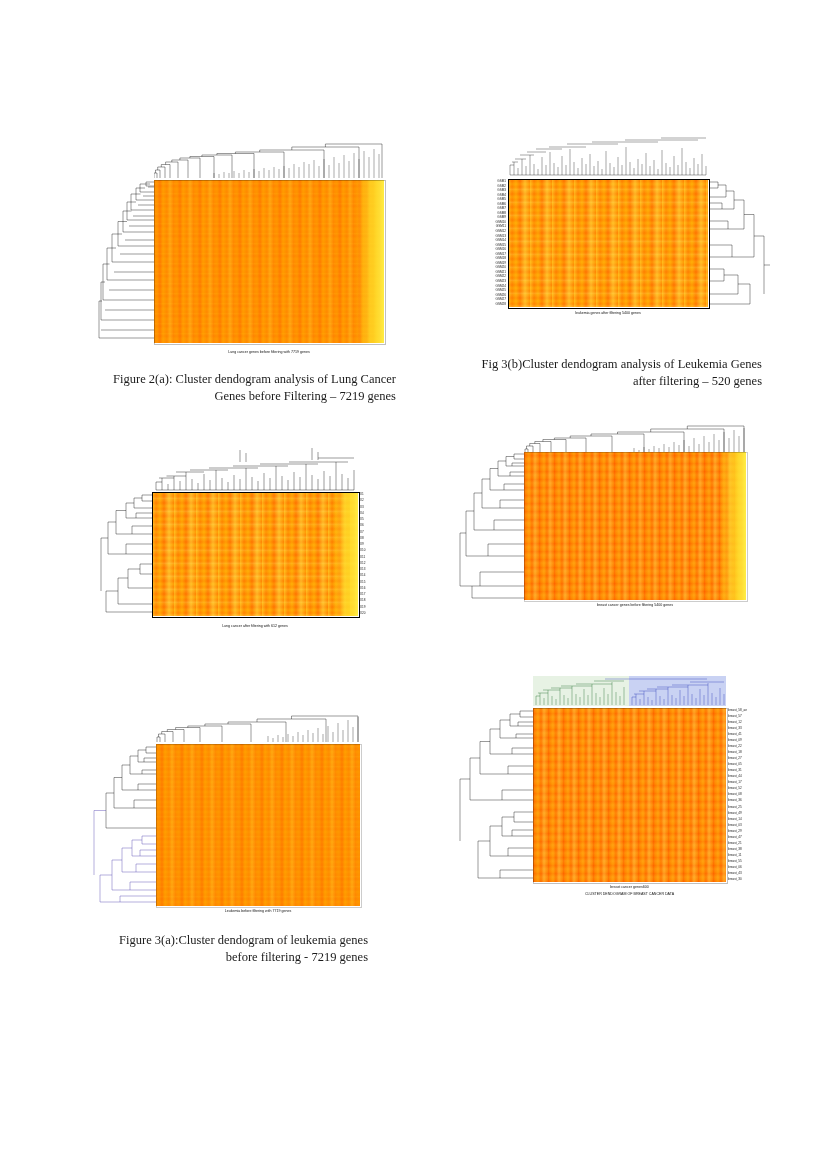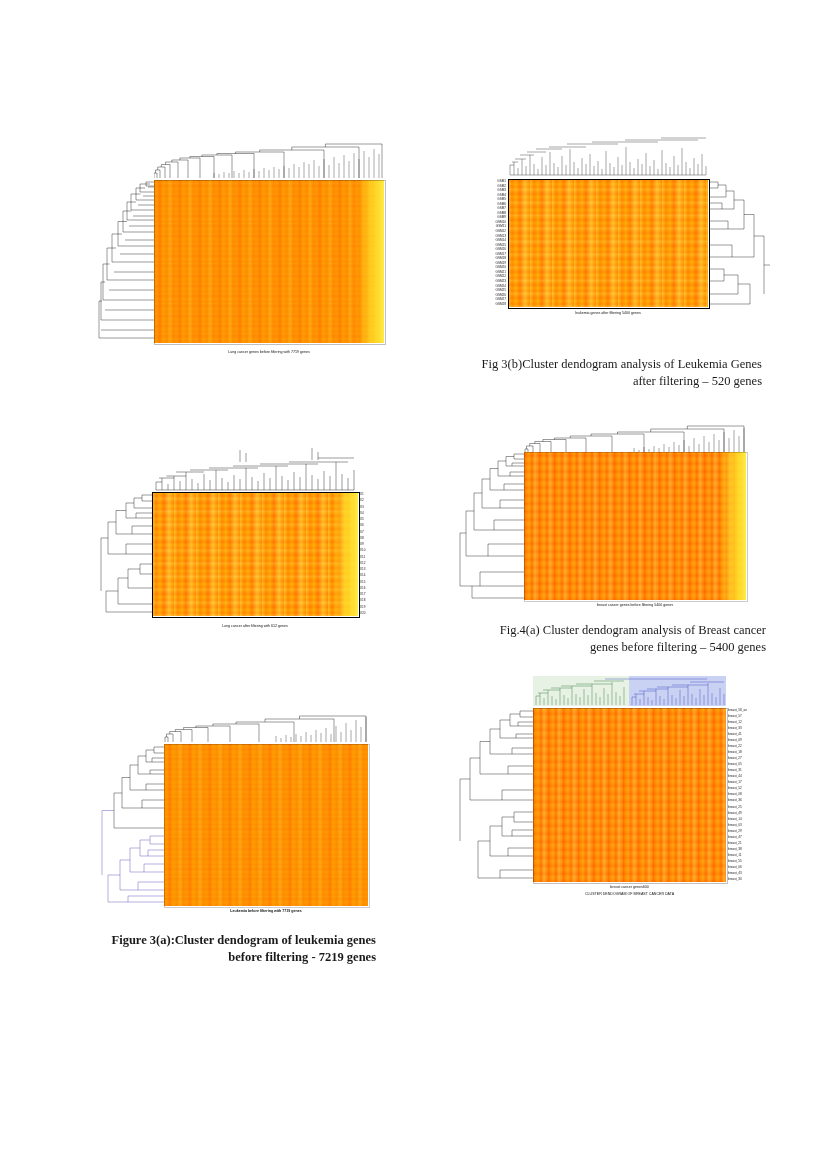--- a/index.html
+++ b/index.html
@@ -158,20 +158,21 @@
             <path d="M56 7 L50 7 M56 16 L45 16 M56 25 L40 25 M56 36 L35 36 M56 46 L31 46 M56 60 L27 60 M56 74 L22 74 M56 92 L16 92 M56 110 L11 110 M56 130 L7 130 M56 150 L3 150"></path>
           </g>
         </svg>
       </div>
 
       <div class="heat yellow-right" style="left:58px; top:40px; width:230px; height:163px;"></div>
       <div class="framebox" style="left:58px; top:40px; width:230px; height:163px; border-color:rgba(0,0,0,0.25);"></div>
 
       <div class="axis-caption" style="left:58px; top:210px; width:230px;">Lung cancer genes before filtering with 7719 genes</div>
     </div>
+    <div class="caption">Figure 2(a): Cluster dendogram analysis of Lung Cancer Genes before Filtering – 7219 genes</div>
   </div>
 
   <div class="figure" style="left:460px; top:135px; width:320px;">
     <div class="fig-canvas" style="height:215px;">
 
       <div class="dendro" style="left:48px; top:0px; width:200px; height:42px;">
         <svg viewBox="0 0 200 42" preserveAspectRatio="none">
           <g stroke="#000" stroke-width="0.35" fill="none">
             <path d="M2 40 L2 30 M6 40 L6 27 M10 40 L10 33 M14 40 L14 24 M18 40 L18 31 M22 40 L22 20 M26 40 L26 29 M30 40 L30 34 M34 40 L34 22 M38 40 L38 30 M42 40 L42 17 M46 40 L46 28 M50 40 L50 32 M54 40 L54 21 M58 40 L58 30 M62 40 L62 14 M66 40 L66 27 M70 40 L70 33 M74 40 L74 23 M78 40 L78 29 M82 40 L82 19 M86 40 L86 31 M90 40 L90 26 M94 40 L94 34 M98 40 L98 16 M102 40 L102 28 M106 40 L106 32 M110 40 L110 22 M114 40 L114 30 M118 40 L118 12 M122 40 L122 27 M126 40 L126 33 M130 40 L130 24 M134 40 L134 29 M138 40 L138 18 M142 40 L142 31 M146 40 L146 25 M150 40 L150 34 M154 40 L154 15 M158 40 L158 28 M162 40 L162 32 M166 40 L166 21 M170 40 L170 30 M174 40 L174 13 M178 40 L178 27 M182 40 L182 33 M186 40 L186 23 M190 40 L190 29 M194 40 L194 19 M198 40 L198 31"></path>
             <path d="M2 30 L6 30 M4 27 L10 27 M7 24 L18 24 M12 20 L26 20 M19 17 L38 17 M28 14 L54 14 M41 12 L78 12 M59 9 L110 9 M84 7 L150 7 M117 5 L190 5 M153 3 L198 3 M2 40 L198 40"></path>
@@ -304,24 +305,23 @@
 
       <div class="rowlabels" style="left:300px; top:36px; height:144px; width:34px;">
         <span>&nbsp;</span>
         <span>&nbsp;</span>
         <span>&nbsp;</span>
         <span>&nbsp;</span>
       </div>
 
       <div class="axis-caption" style="left:76px; top:185px; width:222px;">breast cancer genes before filtering 5400 genes</div>
     </div>
-    <div class="caption" style="padding:0 22px;">Fig.4(a) Cluster dendogram analysis of Breast cancer genes before filtering – 5400 genes</div>
-  </div>
-
-  <div class="figure" style="left:88px; top:706px; width:300px;font-weight:bold;">
+  </div>
+
+  <div class="figure" style="left:80px; top:706px; width:300px;">
     <div class="fig-canvas" style="height:212px;">
 
       <div class="dendro" style="left:76px; top:2px; width:204px; height:36px;">
         <svg viewBox="0 0 204 36" preserveAspectRatio="none">
           <g stroke="#000" stroke-width="0.4" fill="none">
             <path d="M1 34 L1 29 L4 29 L4 34 M2.5 29 L2.5 26 L9 26 L9 34 M5.7 26 L5.7 23.5 L17 23.5 L17 34 M11.3 23.5 L11.3 21.5 L28 21.5 L28 34 M19.6 21.5 L19.6 19.5 L44 19.5 L44 34 M31.8 19.5 L31.8 18 L66 18 L66 34 M48.9 18 L48.9 16 L95 16 L95 34 M72 16 L72 14 L130 14 L130 34 M101 14 L101 11 L170 11 L170 34 M135.5 11 L135.5 8 L202 8 L202 34"></path>
           </g>
           <g stroke="#000" stroke-width="0.35" fill="none">
             <path d="M152 34 L152 22 M157 34 L157 25 M162 34 L162 20 M167 34 L167 26 M172 34 L172 18 M177 34 L177 24 M182 34 L182 15 M187 34 L187 22 M192 34 L192 12 M197 34 L197 19 M202 34 L202 9 M147 34 L147 27 M142 34 L142 24 M137 34 L137 28 M132 34 L132 26 M127 34 L127 29 M122 34 L122 27 M117 34 L117 30 M112 34 L112 28"></path>
           </g>

